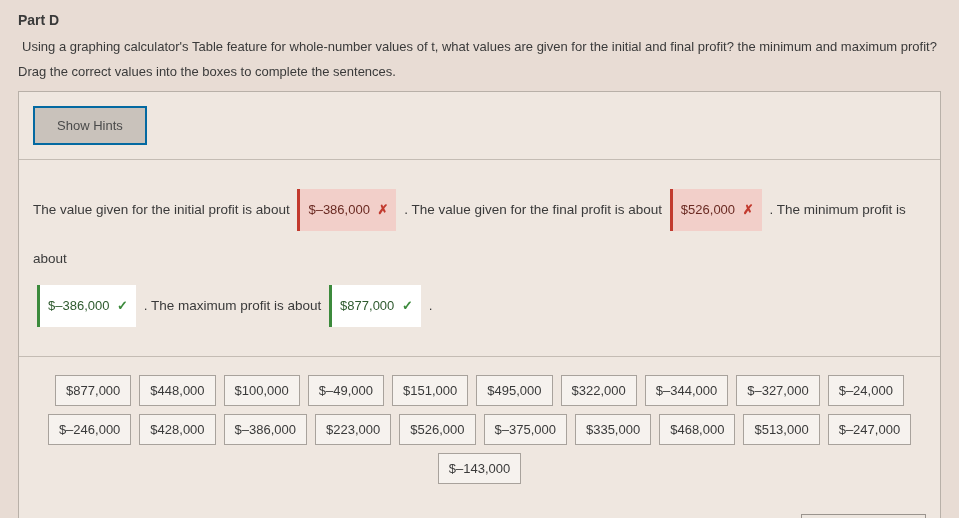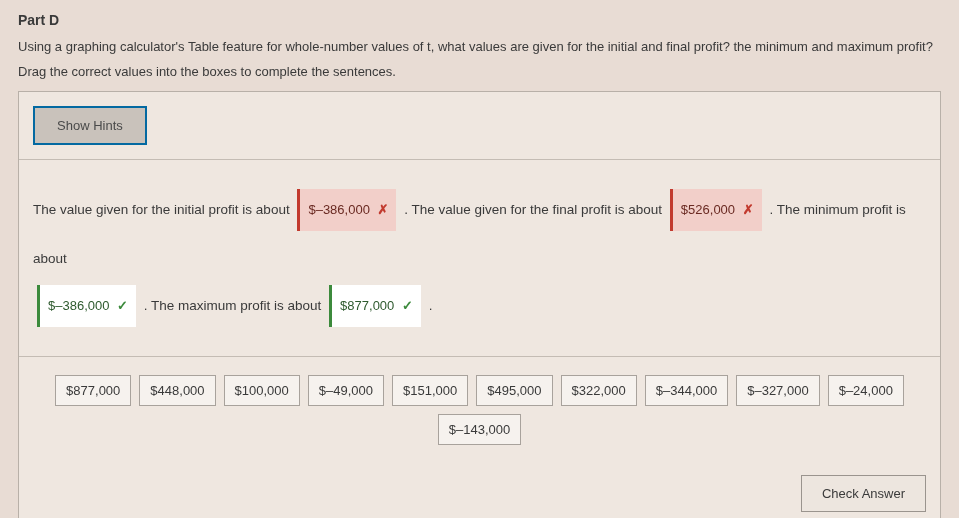--- a/index.html
+++ b/index.html
@@ -6,21 +6,21 @@
   body {
     font-family: Arial, Helvetica, sans-serif;
     background: #e8dcd4;
     width: 959px;
     height: 518px;
     padding: 12px 18px;
     color: #3a3a3a;
     overflow: hidden;
   }
   .part-title { font-weight: bold; font-size: 14px; margin-bottom: 10px; }
-  .prompt { font-size: 13px; margin-bottom: 8px; line-height: 1.4; }
+  .prompt { font-size: 13px; margin-bottom: 8px; line-height: 1.4; text-align: center; }
   .instr { font-size: 13px; margin-bottom: 12px; }
   .outer-box {
     border: 1px solid #b8b0a8;
     background: #efe7e0;
     padding: 0;
   }
   .hint-wrap {
     padding: 14px;
     border-bottom: 1px solid #c4bcb4;
   }
@@ -120,20 +120,32 @@
       <div class="tile">$100,000</div>
       <div class="tile">$–49,000</div>
       <div class="tile">$151,000</div>
       <div class="tile">$495,000</div>
       <div class="tile">$322,000</div>
       <div class="tile">$–344,000</div>
       <div class="tile">$–327,000</div>
       <div class="tile">$–24,000</div>
     </div>
     <div class="bank-row">
+      <div class="tile">$–246,000</div>
+      <div class="tile">$428,000</div>
+      <div class="tile">$–386,000</div>
+      <div class="tile">$223,000</div>
+      <div class="tile">$526,000</div>
+      <div class="tile">$–375,000</div>
+      <div class="tile">$335,000</div>
+      <div class="tile">$468,000</div>
+      <div class="tile">$513,000</div>
+      <div class="tile">$–247,000</div>
+    </div>
+    <div class="bank-row">
       <div class="tile">$–143,000</div>
     </div>
   </div>
 
   <div class="footer">
     <div class="check-btn">Check Answer</div>
   </div>
 
 </div>
 

